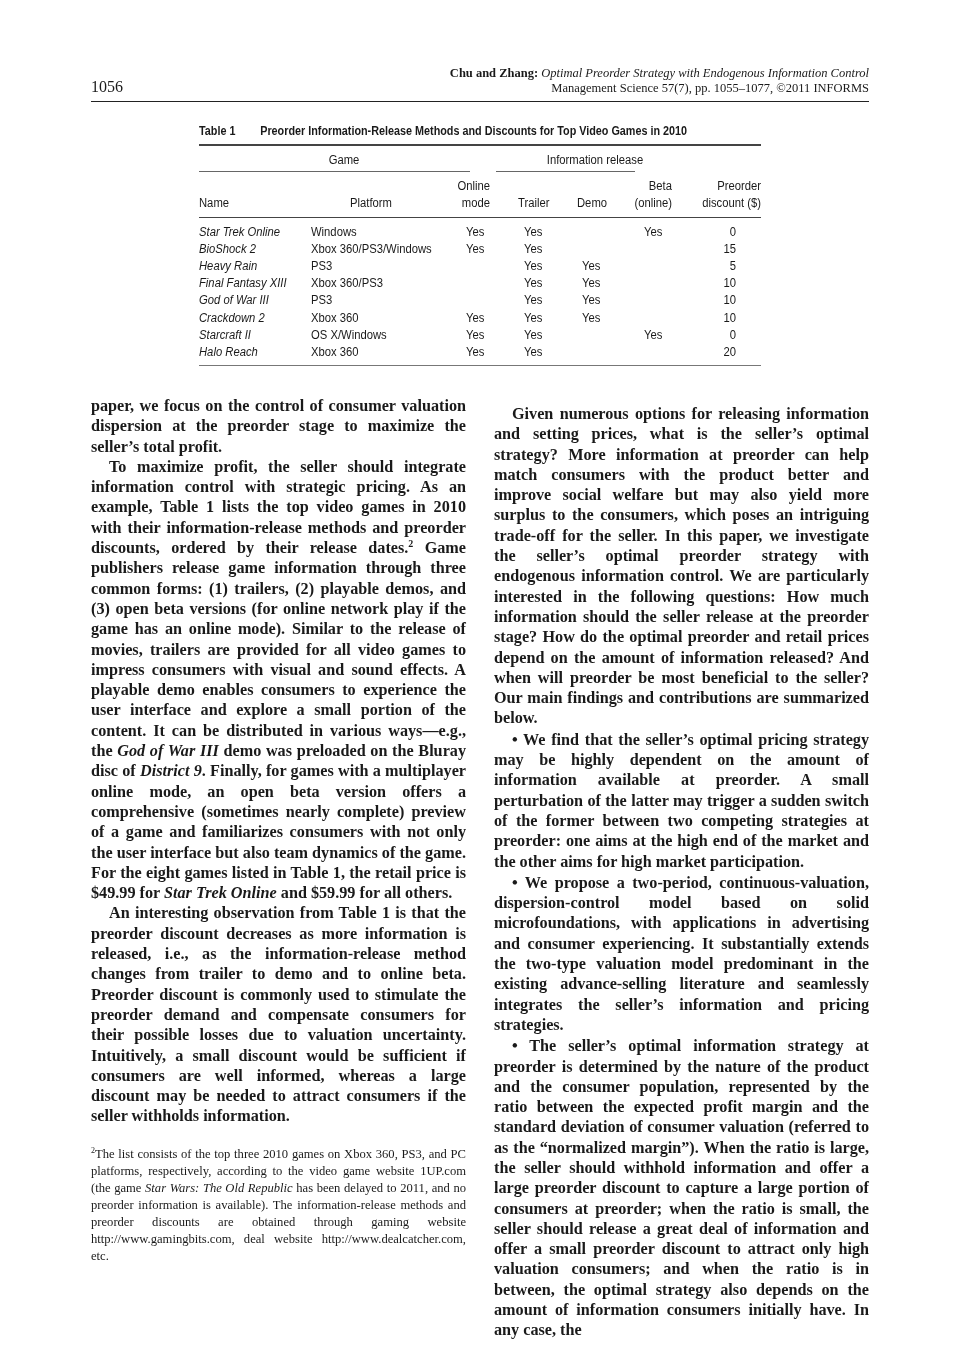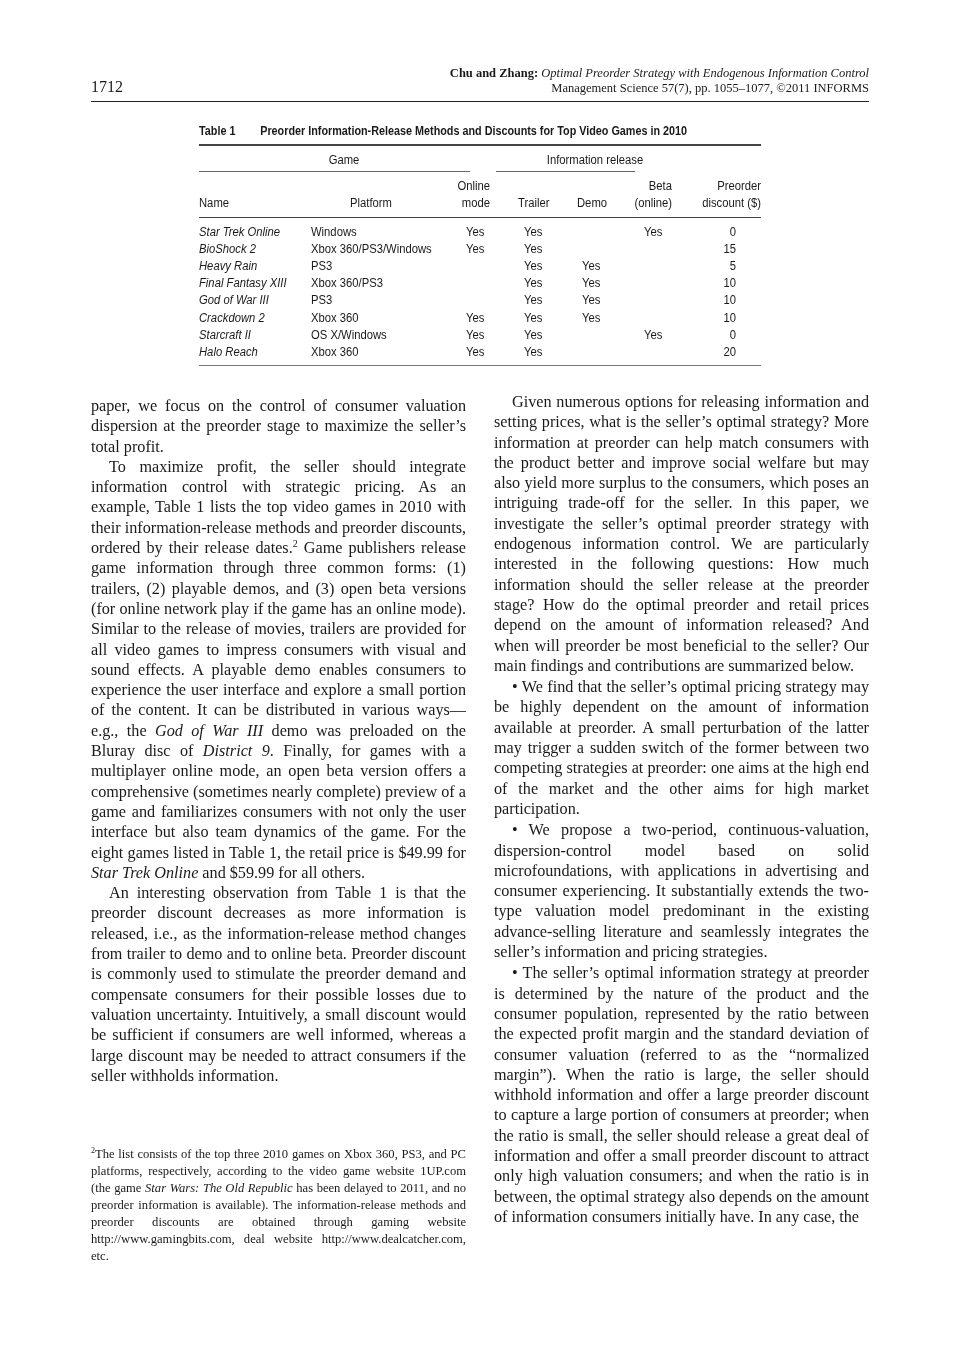--- a/index.html
+++ b/index.html
@@ -19,30 +19,30 @@
   .table-caption .tnum { display: inline-block; width: 68px; }
   .rule { position: absolute; left: 199px; width: 562px; background: #444; }
   .cell { position: absolute; font-size: 12.5px; white-space: nowrap; transform: scaleX(0.9); }
   .c-left { transform-origin: left; }
   .c-right { transform-origin: right; text-align: right; }
   .c-center { transform-origin: center; text-align: center; }
   .it { font-style: italic; }
 
   
   .col { position: absolute; width: 375px; font-size: 16.2px; line-height: 20.3px; text-align: justify; }
-  .col p { margin: 0; }
+  .col p { margin: 0; font-weight: bold; }
   .col .ind { text-indent: 18px; }
   .footnote { position: absolute; left: 91px; width: 375px; top: 1146px; font-size: 12.6px; line-height: 17px; text-align: justify; }
   .footnote sup { font-size: 8px; }
   sup { font-size: 10px; line-height: 0; }
 </style>
 </head>
 <body>
 
-<div class="page-num serif">1712</div>
+<div class="page-num serif">1056</div>
 <div class="running-head serif">
   <div><b>Chu and Zhang:</b> <i>Optimal Preorder Strategy with Endogenous Information Control</i></div>
   <div>Management Science 57(7), pp. 1055–1077, ©2011 INFORMS</div>
 </div>
 <div class="head-rule"></div>
 
 <div class="table-caption sans">
   <span class="tnum">Table 1</span><span>Preorder Information-Release Methods and Discounts for Top Video Games in 2010</span>
 </div>
 <div class="rule" style="top:144px;height:1.5px;"></div>
@@ -145,18 +145,18 @@
 <div class="col serif" style="left:91px;top:396px;">
   <p>paper, we focus on the control of consumer valuation dispersion at the preorder stage to maximize the seller’s total profit.</p>
   <p class="ind"><span>To maximize profit, the seller should integrate information control with strategic pricing. As an example, Table 1 lists the top video games in 2010 with their information-release methods and preorder discounts, ordered by their release dates.</span><sup>2</sup><span> Game publishers release game information through three common forms: (1) trailers, (2) playable demos, and (3) open beta versions (for online network play if the game has an online mode). Similar to the release of movies, trailers are provided for all video games to impress consumers with visual and sound effects. A playable demo enables consumers to experience the user interface and explore a small portion of the content. It can be distributed in various ways—e.g., the </span><i>God of War III</i><span> demo was preloaded on the Bluray disc of </span><i>District 9</i><span>. Finally, for games with a multiplayer online mode, an open beta version offers a comprehensive (sometimes nearly complete) preview of a game and familiarizes consumers with not only the user interface but also team dynamics of the game. For the eight games listed in Table 1, the retail price is $49.99 for </span><i>Star Trek Online</i><span> and $59.99 for all others.</span></p>
   <p class="ind">An interesting observation from Table 1 is that the preorder discount decreases as more information is released, i.e., as the information-release method changes from trailer to demo and to online beta. Preorder discount is commonly used to stimulate the preorder demand and compensate consumers for their possible losses due to valuation uncertainty. Intuitively, a small discount would be sufficient if consumers are well informed, whereas a large discount may be needed to attract consumers if the seller withholds information.</p>
 </div>
 
 <div class="footnote serif">
   <sup>2</sup><span>The list consists of the top three 2010 games on Xbox 360, PS3, and PC platforms, respectively, according to the video game website 1UP.com (the game </span><i>Star Wars: The Old Republic</i><span> has been delayed to 2011, and no preorder information is available). The information-release methods and preorder discounts are obtained through gaming website http://www.gamingbits.com, deal website http://www.dealcatcher.com, etc.</span>
 </div>
 
-<div class="col serif" style="left:494px;top:392px;">
+<div class="col serif" style="left:494px;top:404px;">
   <p class="ind">Given numerous options for releasing information and setting prices, what is the seller’s optimal strategy? More information at preorder can help match consumers with the product better and improve social welfare but may also yield more surplus to the consumers, which poses an intriguing trade-off for the seller. In this paper, we investigate the seller’s optimal preorder strategy with endogenous information control. We are particularly interested in the following questions: How much information should the seller release at the preorder stage? How do the optimal preorder and retail prices depend on the amount of information released? And when will preorder be most beneficial to the seller? Our main findings and contributions are summarized below.</p>
   <p class="ind" style="margin-top:1px;">• We find that the seller’s optimal pricing strategy may be highly dependent on the amount of information available at preorder. A small perturbation of the latter may trigger a sudden switch of the former between two competing strategies at preorder: one aims at the high end of the market and the other aims for high market participation.</p>
   <p class="ind" style="margin-top:1px;">• We propose a two-period, continuous-valuation, dispersion-control model based on solid microfoundations, with applications in advertising and consumer experiencing. It substantially extends the two-type valuation model predominant in the existing advance-selling literature and seamlessly integrates the seller’s information and pricing strategies.</p>
   <p class="ind" style="margin-top:1px;">• The seller’s optimal information strategy at preorder is determined by the nature of the product and the consumer population, represented by the ratio between the expected profit margin and the standard deviation of consumer valuation (referred to as the “normalized margin”). When the ratio is large, the seller should withhold information and offer a large preorder discount to capture a large portion of consumers at preorder; when the ratio is small, the seller should release a great deal of information and offer a small preorder discount to attract only high valuation consumers; and when the ratio is in between, the optimal strategy also depends on the amount of information consumers initially have. In any case, the</p>
 </div>
 
 </body></html>

